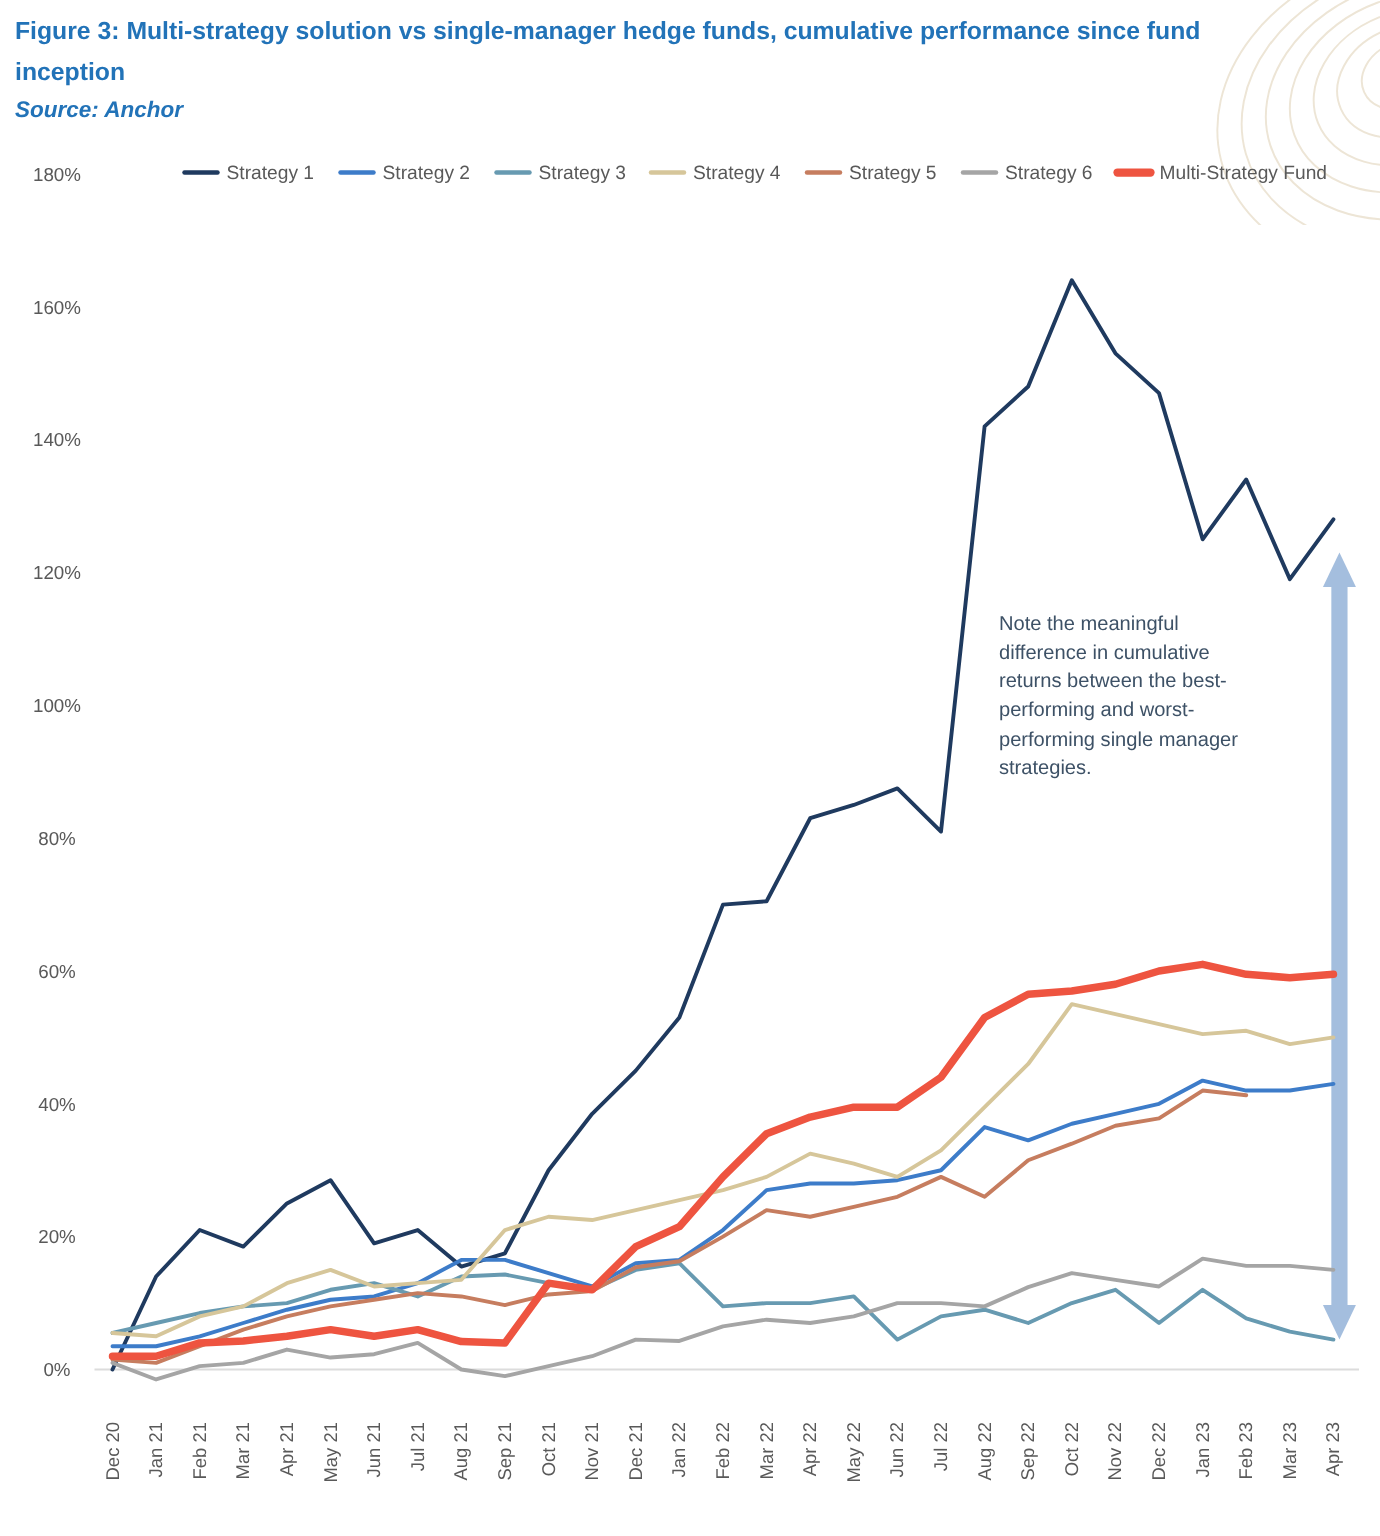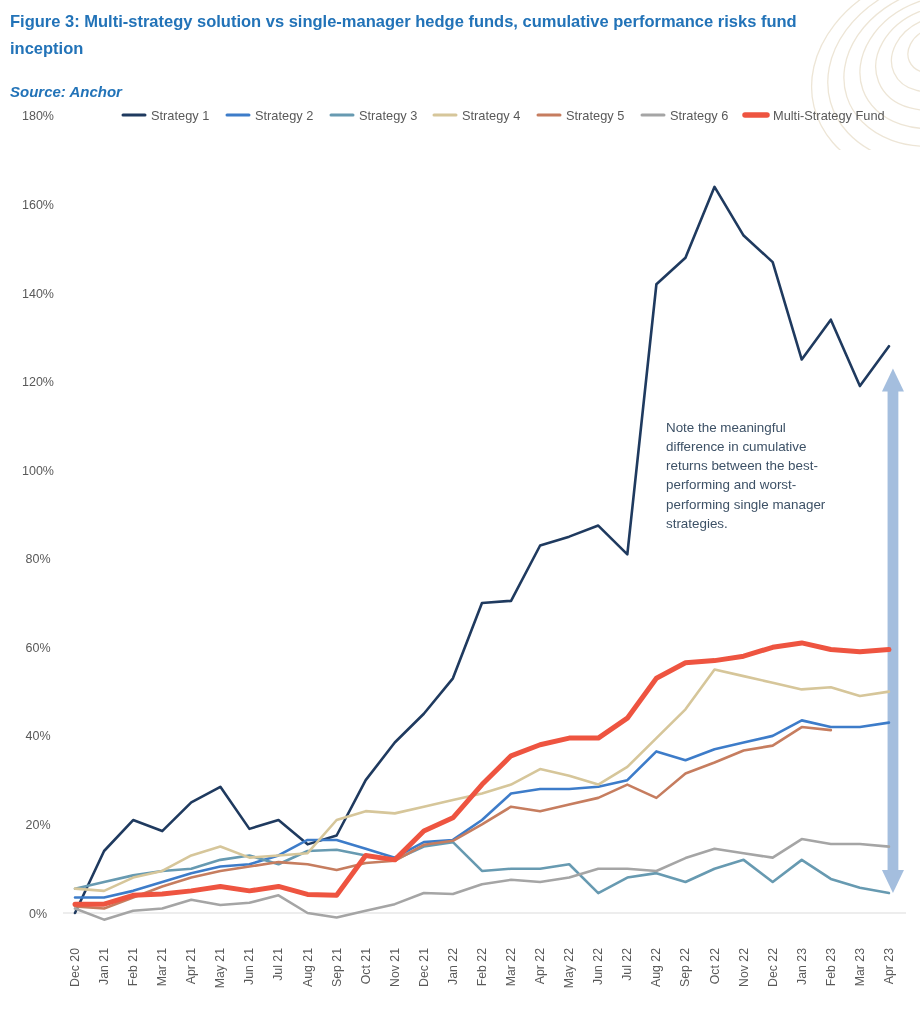--- a/index.html
+++ b/index.html
@@ -1,24 +1,24 @@
 <!DOCTYPE html>
 <html><head>
 <meta charset="utf-8">
 <style>
   html,body{margin:0;padding:0;background:#ffffff;}
   #page{position:relative;width:920px;height:1024px;background:#ffffff;overflow:hidden;
         font-family:"Liberation Sans", sans-serif;}
   #corner-deco{position:absolute;top:0;right:0;z-index:0;}
   #title-block{position:absolute;left:10px;top:8px;width:845px;z-index:2;}
   #chart-title{color:#2273b8;font-size:16.5px;font-weight:700;line-height:1.62;}
-  #chart-source{color:#2273b8;font-size:15px;font-weight:700;font-style:italic;line-height:1.5;margin-top:20px;}
+  #chart-source{color:#2273b8;font-size:15px;font-weight:700;font-style:italic;line-height:1.5;margin-top:2px;}
   #annotation{position:absolute;left:666px;top:402px;width:180px;z-index:3;
               color:#3d5166;font-size:13.4px;line-height:1.43;}
-  #annotation p{margin:16px 0 19px 0;padding:0;}
+  #annotation p{margin:4px 0 19px 0;padding:0;}
   #chart-svg{position:absolute;left:0;top:0;z-index:1;}
   .ylab{font-size:12.5px;fill:#595959;}
   .xlab{font-size:12.3px;fill:#595959;}
   .leglab{font-size:12.8px;fill:#595959;}
 </style>
 </head>
 <body>
 
 <div id="page">
 
@@ -131,21 +131,21 @@
           <text x="670" y="119.5" class="leglab" fill="#595959">Strategy 6</text>
         </g>
         <g>
           <line x1="745" y1="115" x2="767" y2="115" stroke="#ee5440" stroke-width="5.5" stroke-linecap="round"></line>
           <text x="773" y="119.5" class="leglab" fill="#5d4037">Multi-Strategy Fund</text>
         </g>
       </g>
     </svg>
 
   <div id="title-block">
-    <div id="chart-title">Figure 3: Multi-strategy solution vs single-manager hedge funds, cumulative performance risks fund inception</div>
+    <div id="chart-title">Figure 3: Multi-strategy solution vs single-manager hedge funds, cumulative performance since fund inception</div>
     <div id="chart-source">Source: Anchor</div>
   </div>
 
   <div id="annotation">
     <p>Note the meaningful difference in cumulative returns between the best-performing and worst-performing single manager strategies.</p>
   </div>
 
 </div>
 
 </body></html>

